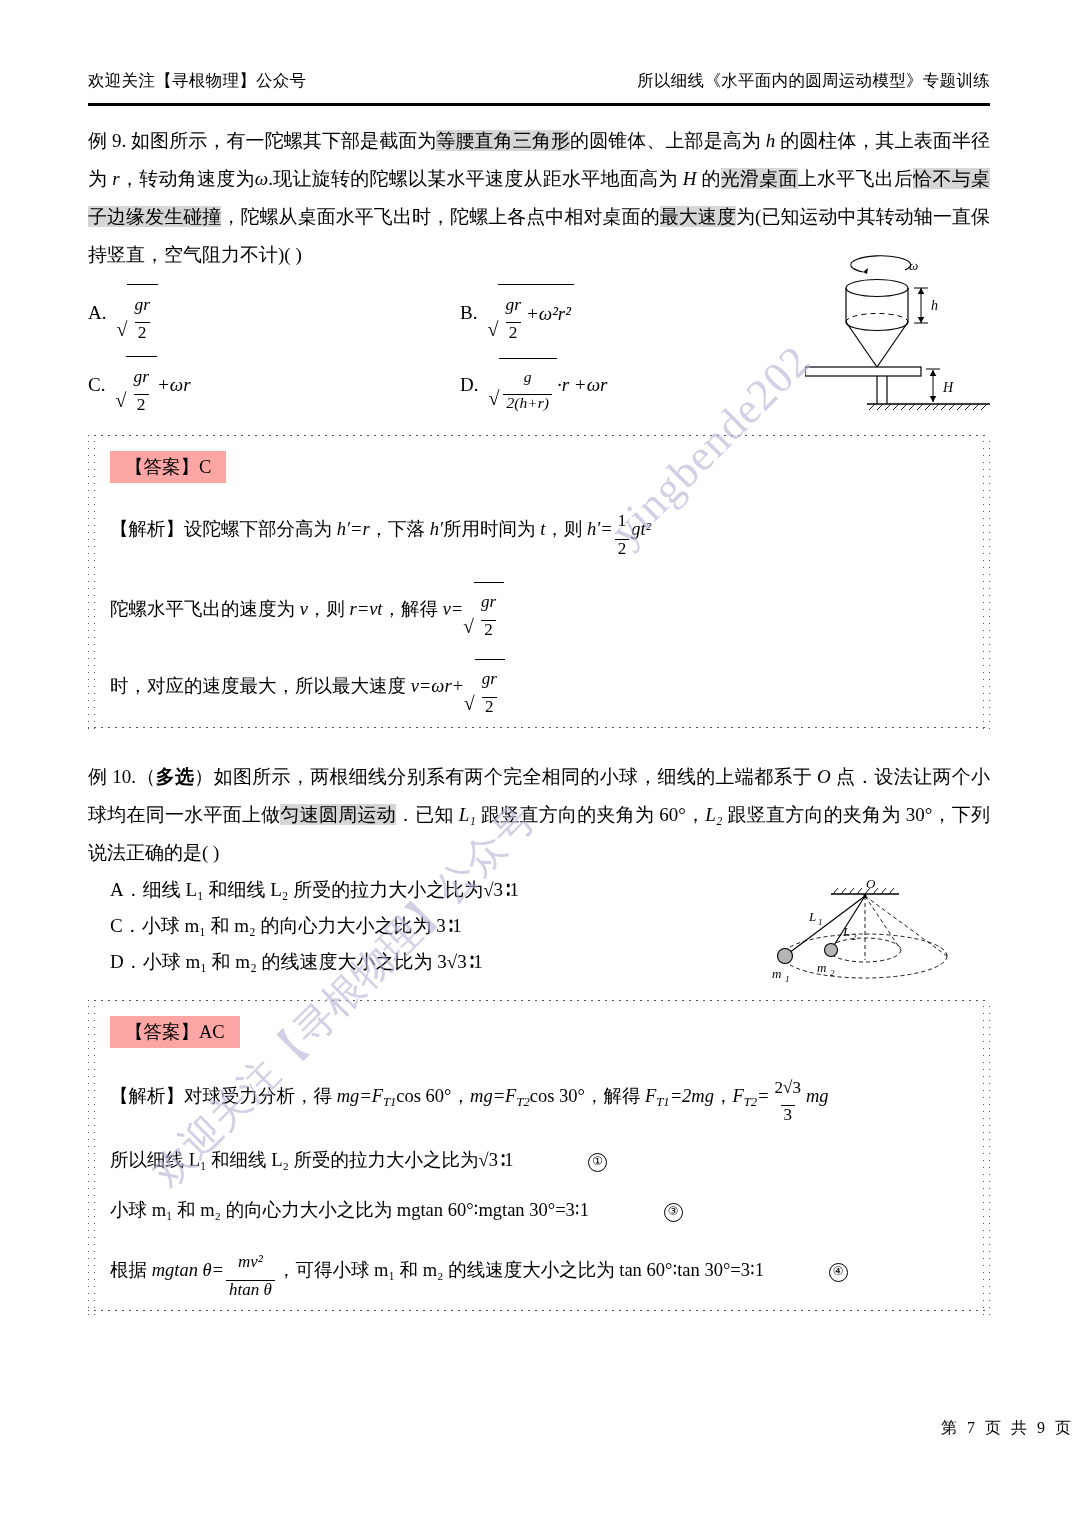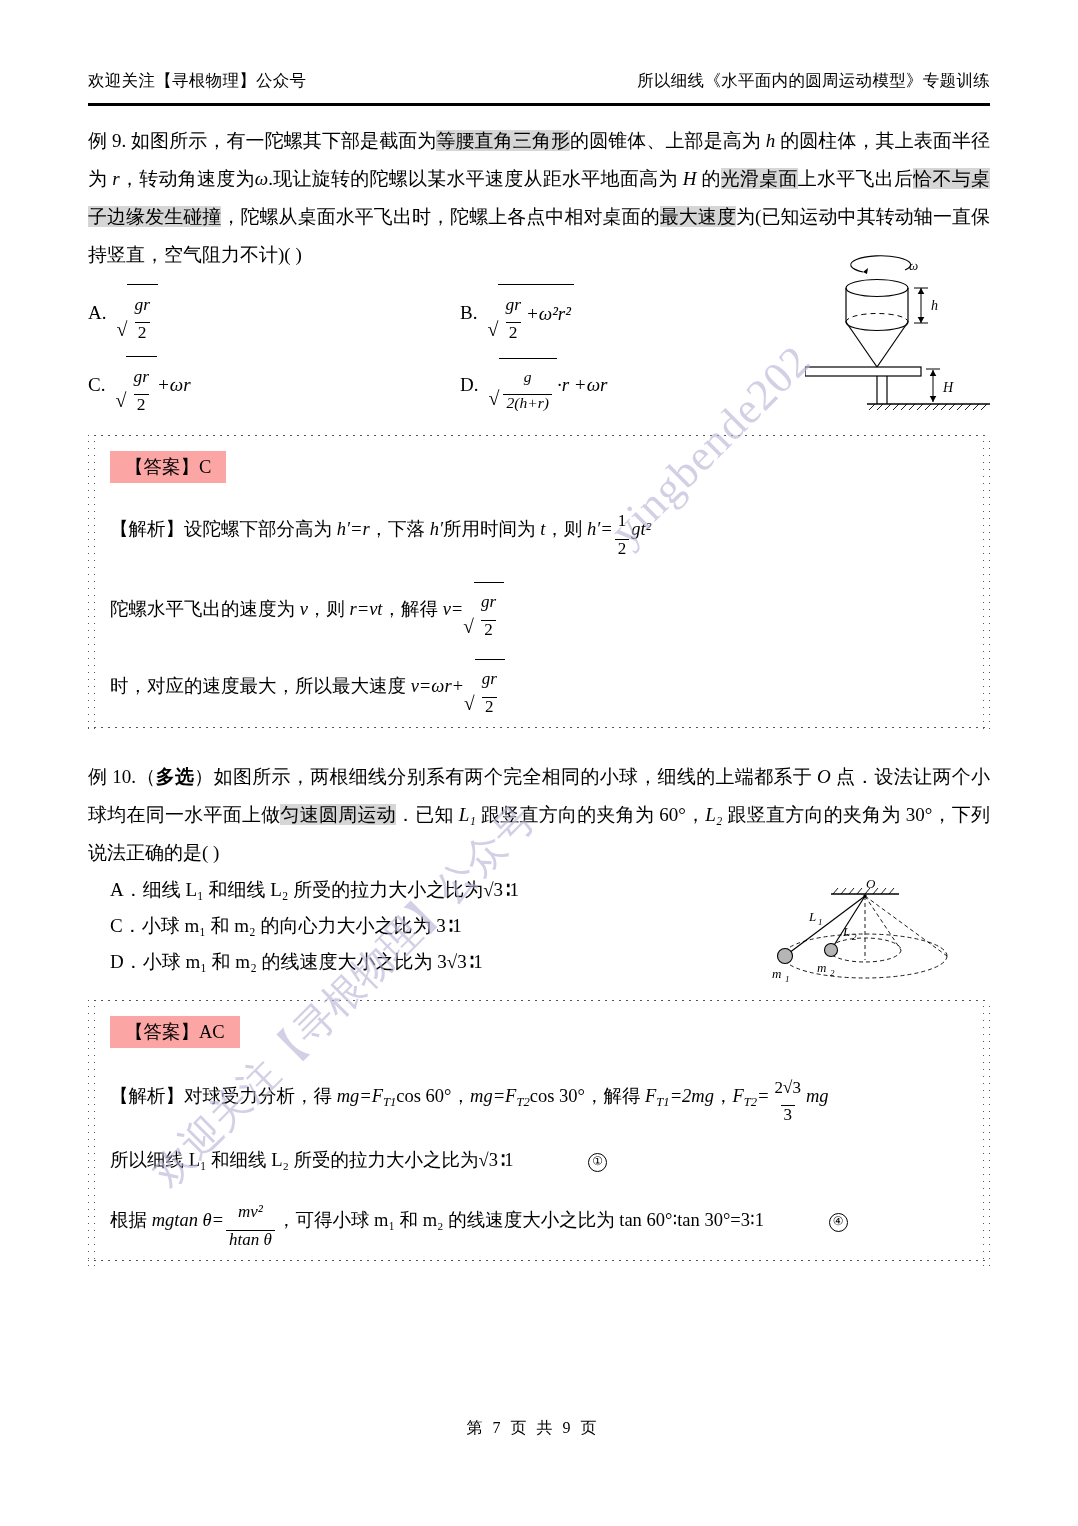--- a/index.html
+++ b/index.html
@@ -200,23 +200,23 @@
   }
   .fig-pend {
     position: absolute;
     right: -4px; top: 6px;
     width: 235px; height: 115px;
   }
 
   
   .footer {
     position: absolute;
-    left: 0; right: 12px;
+    left: 0; right: 4px;
     top: 1418px;
-    text-align: center;
+    text-align: right;
     font-size: 16px;
     letter-spacing: 3px;
   }
 </style>
 </head>
 <body>
 
 <div id="page">
 
   <div class="wm wm-a">yingbende202</div>
@@ -460,20 +460,24 @@
             <span class="den">3</span>
           </span><span class="mi">mg</span>
       </div>
 
       <div class="sol-line tight" style="margin-top:18px;">
         <span>所以细线 L₁ 和细线 L₂ 所受的拉力大小之比为√3∶1</span>
         <span style="display:inline-block;width:70px;"></span><span class="circled">①</span>
       </div>
 
 
+      <div class="sol-line tight" style="margin-top:14px;">
+        <span>小球 m₁ 和 m₂ 的向心力大小之比为 mgtan 60°∶mgtan 30°=3∶1</span>
+        <span style="display:inline-block;width:70px;"></span><span class="circled">③</span>
+      </div>
 
       <div class="sol-line" style="margin-top:16px;">
         <span>根据 </span><span class="mi">mgtan θ=</span><span class="frac">
             <span class="num mi">mv²</span>
             <span class="den mi">htan θ</span>
           </span><span>，可得小球 m₁ 和 m₂ 的线速度大小之比为 tan 60°∶tan 30°=3∶1</span>
         <span style="display:inline-block;width:60px;"></span><span class="circled">④</span>
       </div>
     </div>
 

